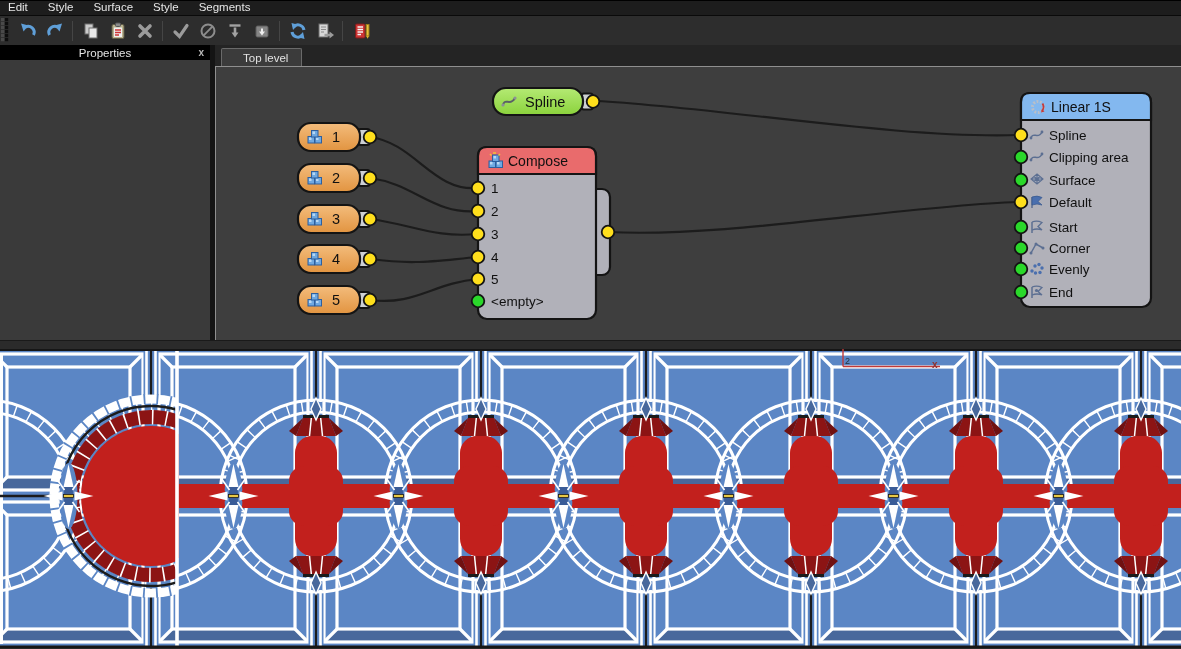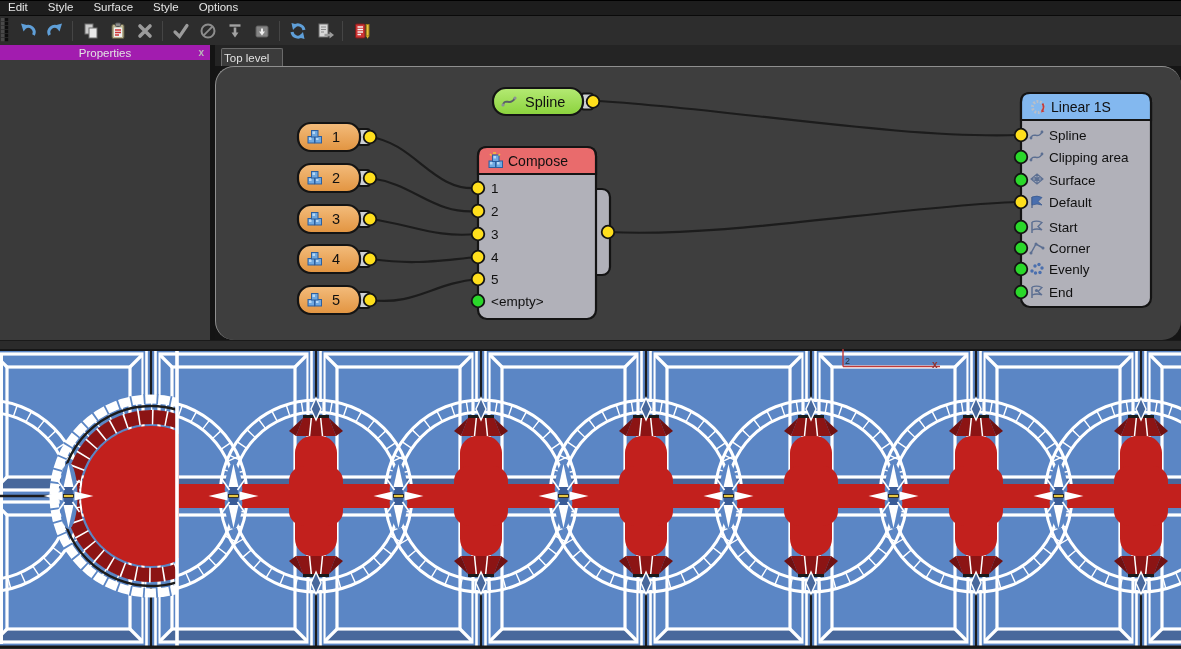--- a/index.html
+++ b/index.html
@@ -21,51 +21,51 @@
     height:30px; background:#2d2d2d; border-top:1px solid #0a0a0a;
     display:flex; align-items:center;
   }
   .toolbar .grip { width:10px; height:24px; margin:0 3px 0 1px; display:flex; align-items:center; }
   .toolbar .tbtn { width:27px; height:24px; display:flex; align-items:center; justify-content:center; }
   .toolbar .tsep { width:1px; height:20px; background:#1a1a1a; border-right:1px solid #454545; margin:0 4px; }
   
   .main { display:flex; height:295px; background:#151515; }
   .props { width:210px; display:flex; flex-direction:column; }
   .props-header {
-    height:15px; background:#a21caf; color:#e3e3e3; font-size:11.5px;
+    height:15px; background:#000000; color:#e3e3e3; font-size:11.5px;
     display:flex; align-items:center; position:relative;
   }
   .props-title { flex:1; text-align:center; }
   .props-close { position:absolute; right:6px; top:0; color:#b9b9b9; font-size:10px; font-weight:bold; line-height:15px; cursor:default; }
   .props-body { flex:1; background:#3a3a3a; }
   .gapcol { width:5px; background:#141414; }
   .rightpane { flex:1; display:flex; flex-direction:column; }
   .tabbar { height:21px; background:#242424; display:flex; align-items:flex-end; }
   .tab {
-    margin-left:6px; padding:3px 13px 2px 2px; background:#3b3b3b; color:#e2e2e2;
+    margin-left:6px; padding:3px 13px 2px 21px; background:#3b3b3b; color:#e2e2e2;
     font-size:11.5px; border:1px solid #6a6a6a; border-bottom:none; border-radius:2px 2px 0 0;
   }
-  .canvas { flex:1; position:relative; background:#3e3e3e; border-top:1px solid #8f8f8f; border-left:1px solid #8f8f8f; overflow:hidden;border-radius:19px; }
+  .canvas { flex:1; position:relative; background:#3e3e3e; border-top:1px solid #8f8f8f; border-left:1px solid #8f8f8f; overflow:hidden; }
   .canvas svg { position:absolute; left:0; top:0; }
   
   .midstrip { height:9px; background:#2b2b2b; border-top:1px solid #1a1a1a; }
   .pattern-wrap { position:relative; width:1181px; height:299px; background:#5b86c5; }
   text { user-select:none; }
 </style>
 </head>
 <body>
 
 <div class="app">
 
   <div class="menubar" id="menubar">
       <div class="menu-item">Edit</div>
       <div class="menu-item">Style</div>
       <div class="menu-item">Surface</div>
       <div class="menu-item">Style</div>
-      <div class="menu-item">Options</div>
+      <div class="menu-item">Segments</div>
     </div>
 
   <div class="toolbar" id="toolbar">
       <div class="grip">
         <svg width="8" height="26" viewBox="0 0 8 26">
           <rect x="0" y="0" width="3.2" height="3.2" fill="#4a4a4a"></rect>
           <rect x="4" y="0" width="3.2" height="3.2" fill="#0d0d0d"></rect>
           <rect x="4" y="4" width="3.2" height="3.2" fill="#0d0d0d"></rect>
           <rect x="0" y="4" width="3.2" height="3.2" fill="#4a4a4a"></rect>
           <rect x="0" y="8" width="3.2" height="3.2" fill="#4a4a4a"></rect>

